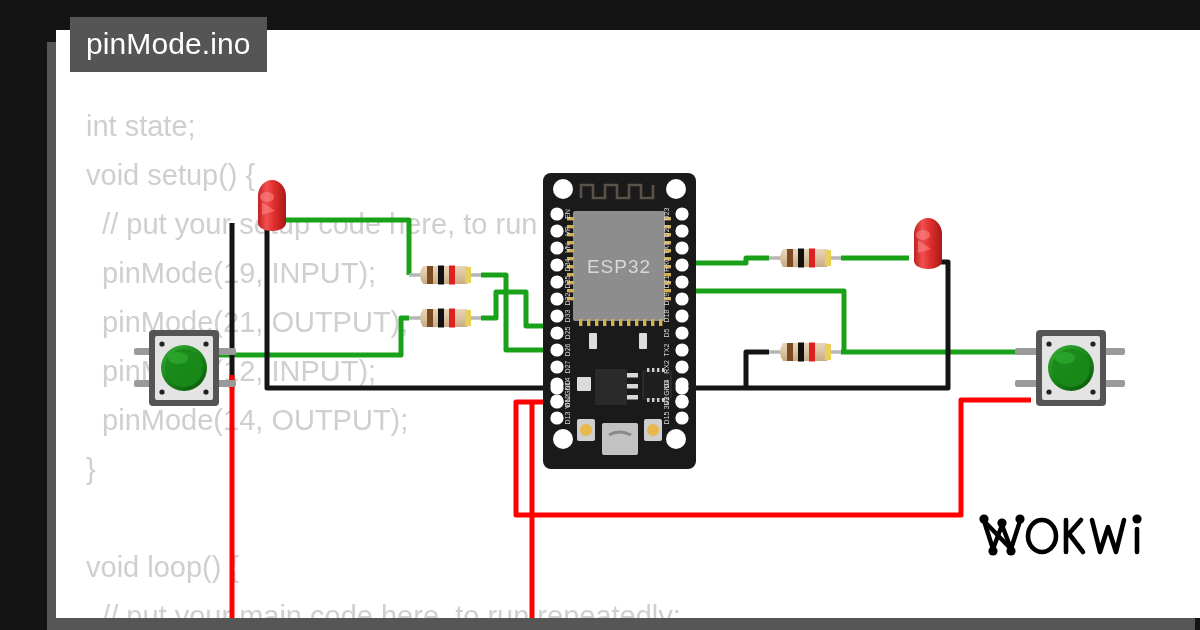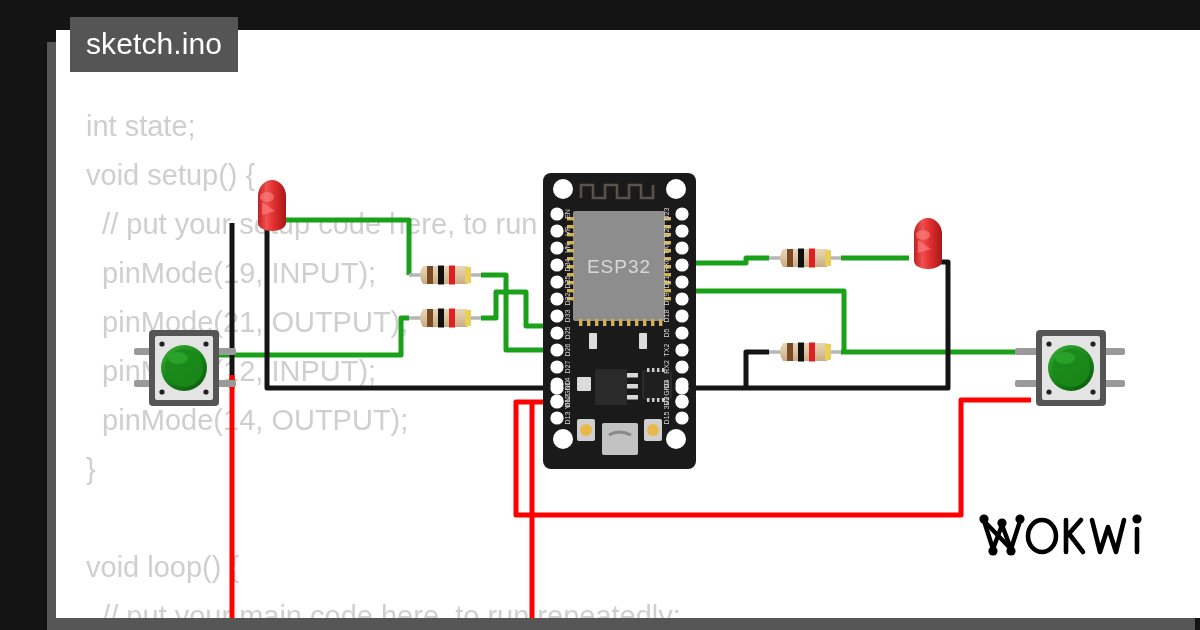--- a/index.html
+++ b/index.html
@@ -434,15 +434,15 @@
 
         <path d="M 116,13 L 124,45 L 132,20 L 140,45 L 148,13"></path>
 
         <path d="M 161,22 V 45"></path>
       </g>
       <circle cx="161" cy="12" r="4.6" fill="#000000"></circle>
     </svg>
 
   </div>
 
-  <div class="file-tab">sketch.ino</div>
+  <div class="file-tab">pinMode.ino</div>
 
 </div>
 
 </body></html>

